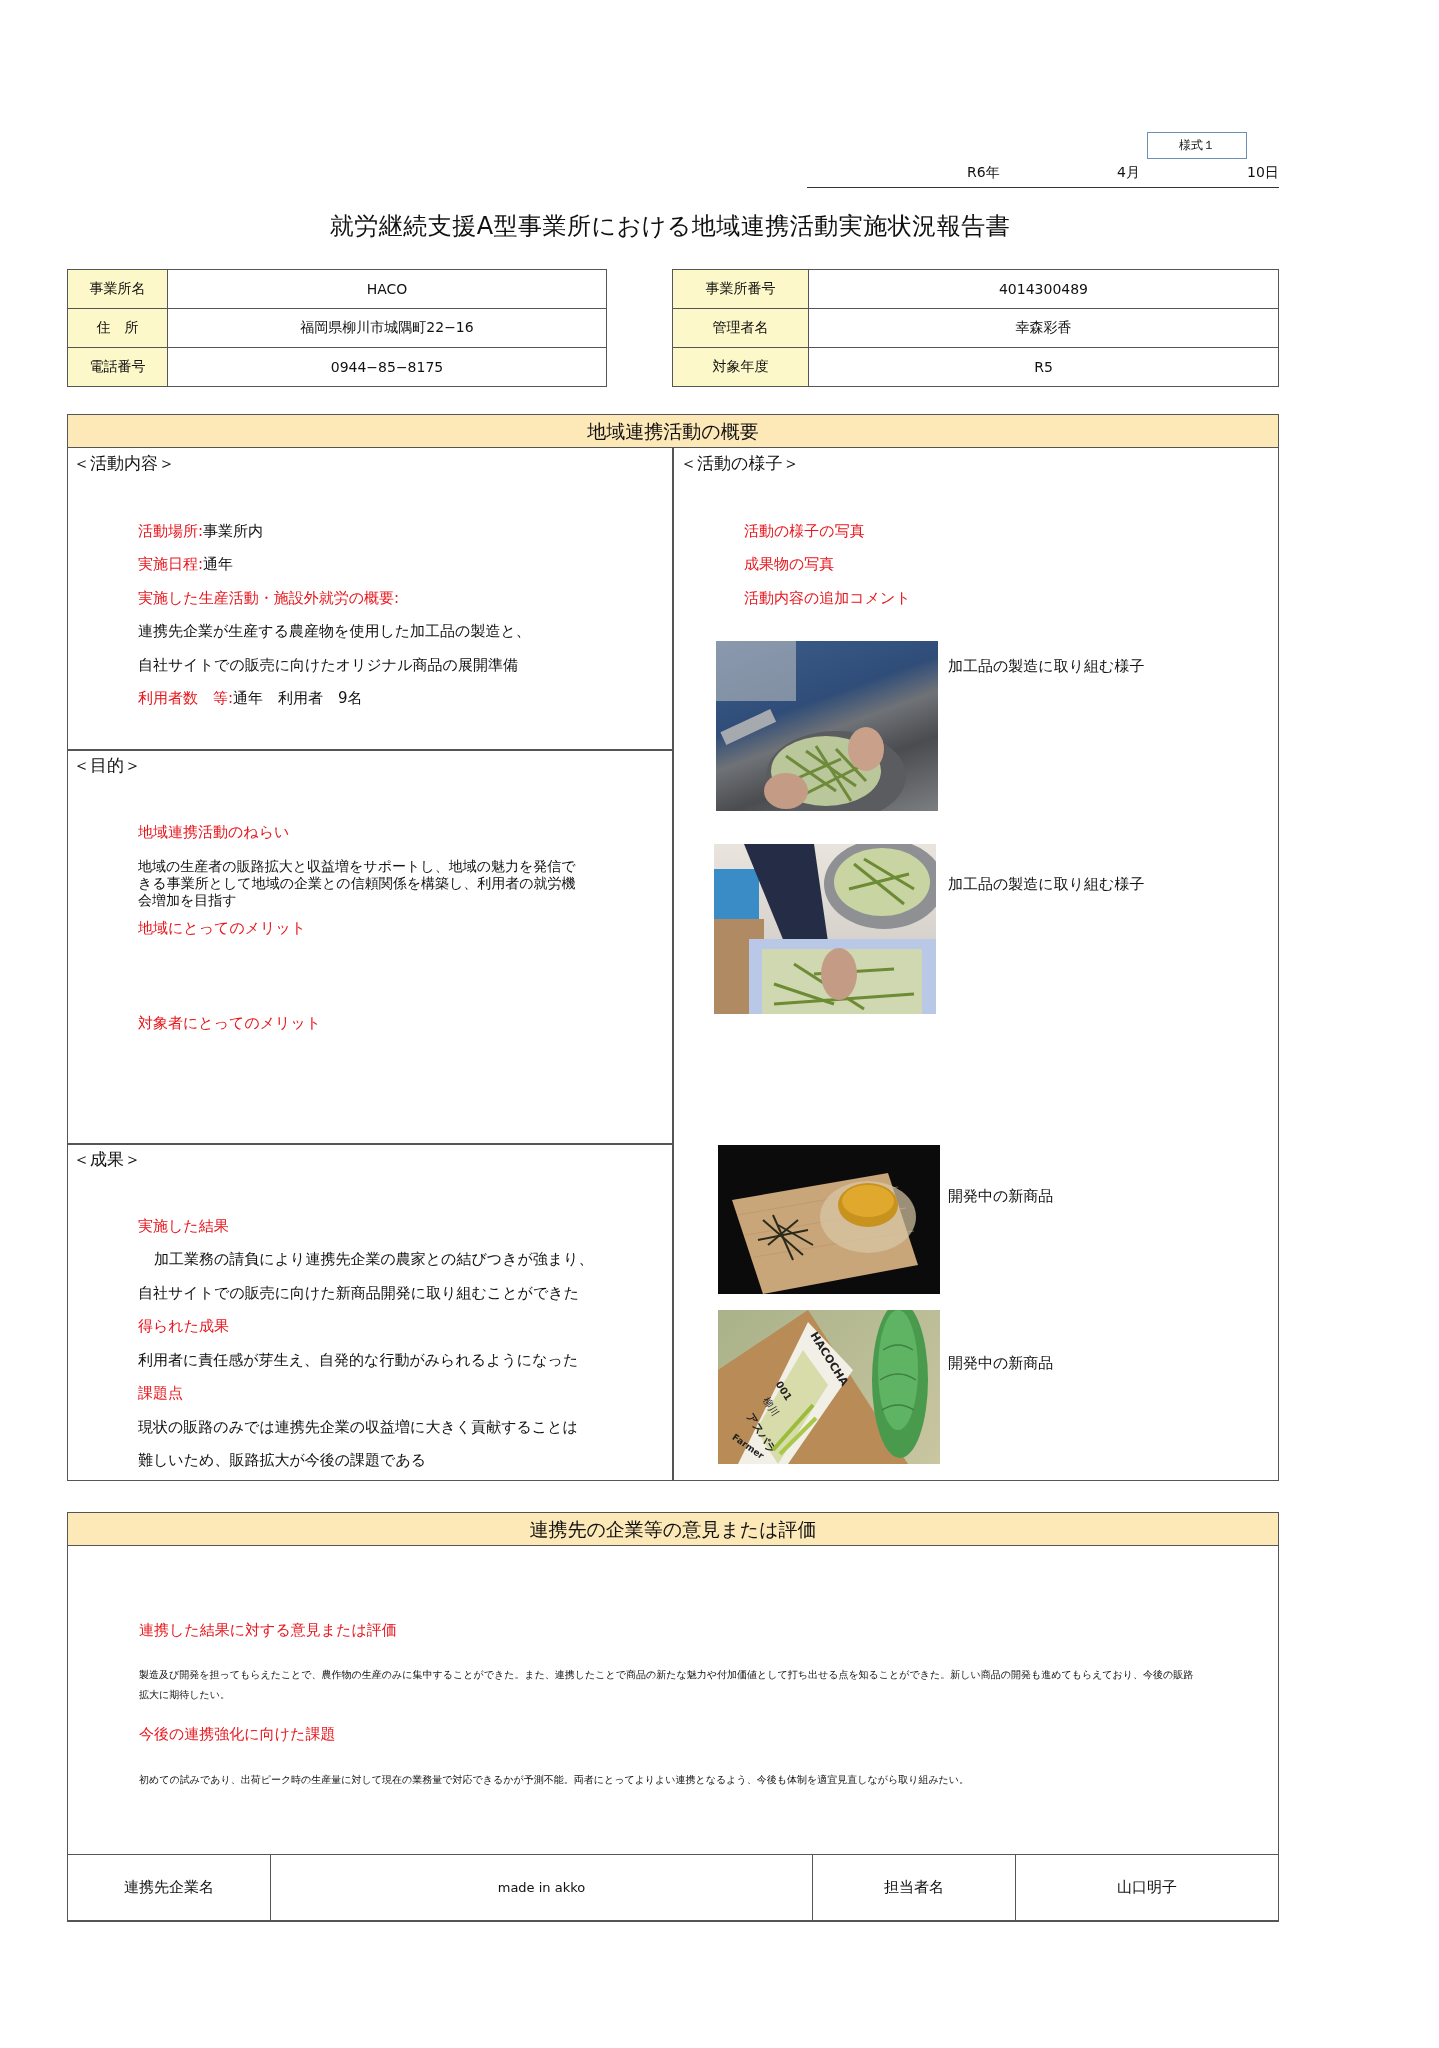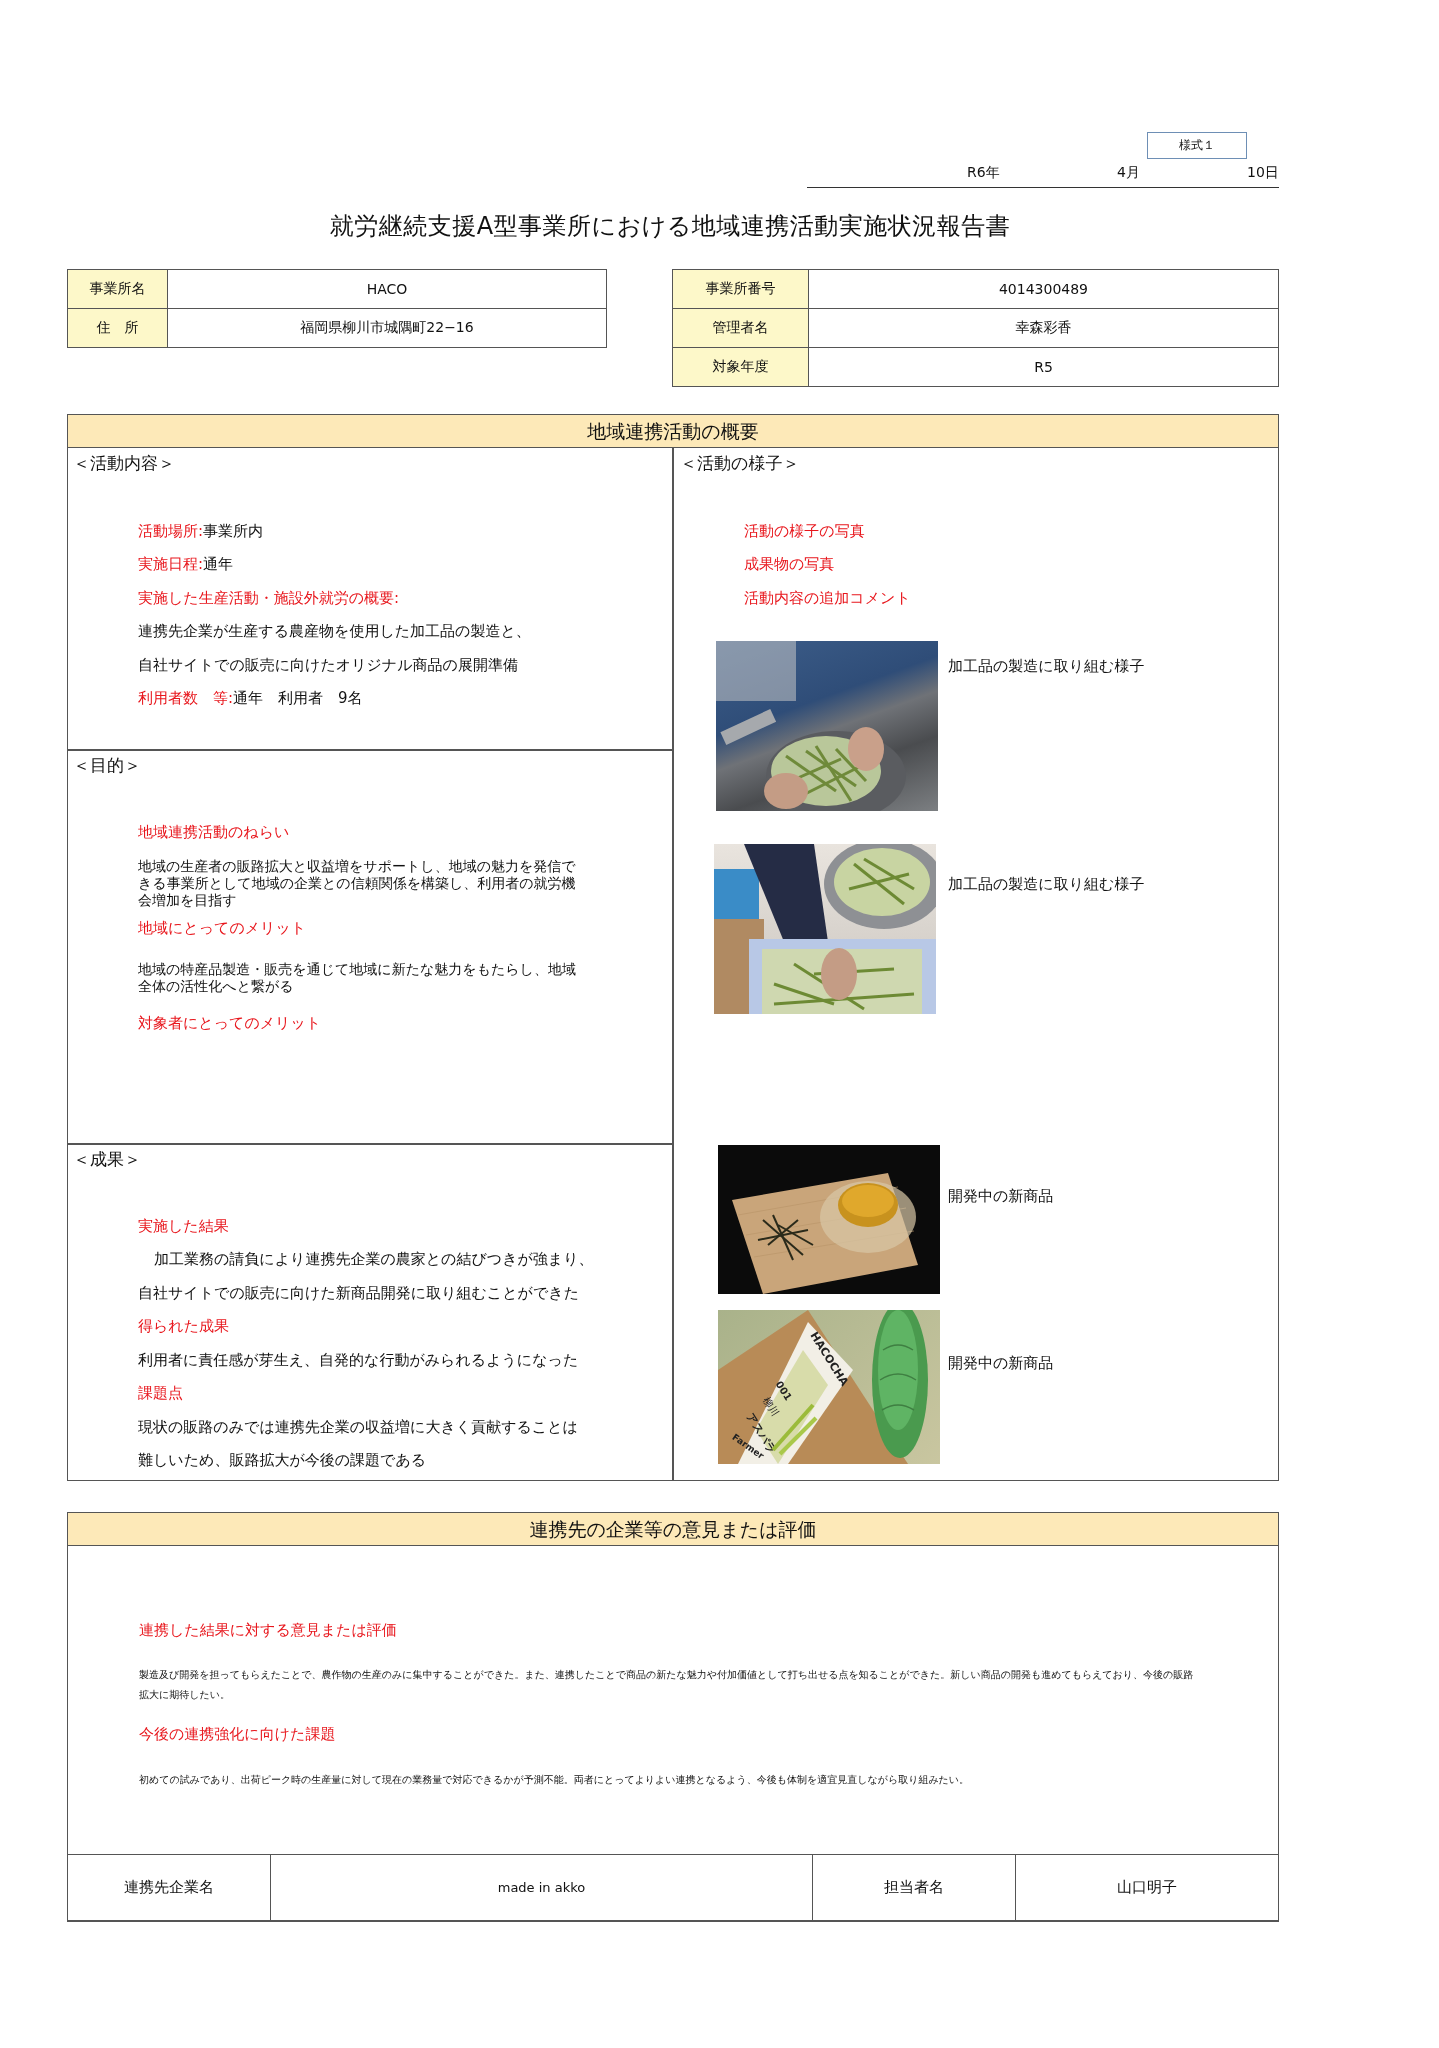--- a/index.html
+++ b/index.html
@@ -56,20 +56,24 @@
 <table class="info" style="left:67px; top:269px; width:540px;">
   <tbody>
       <tr>
     <td class="lbl" style="width:100px">事業所名</td>
     <td>HACO</td>
   </tr>
   <tr>
     <td class="lbl">住　所</td>
     <td>福岡県柳川市城隅町22−16</td>
   </tr>
+  <tr>
+    <td class="lbl">電話番号</td>
+    <td>0944−85−8175</td>
+  </tr>
 </tbody>
   </table>
 
 <table class="info" style="left:672px; top:269px; width:607px;">
   <tbody>
       <tr>
     <td class="lbl" style="width:136px">事業所番号</td>
     <td>4014300489</td>
   </tr>
   <tr>
@@ -106,21 +110,20 @@
   <div class="abs t15" style="left:71px; top:241px;">
     <span class="red">利用者数　等:</span><span>通年　利用者　9名</span>
   </div>
 </div>
 
 <div class="abs" style="left:67px; top:750px; width:605px; height:393px;">
   <div class="sub-label">＜目的＞</div>
   <div class="abs t15 red" style="left:71px; top:73px;">地域連携活動のねらい</div>
   <div class="abs t14" style="left:71px; top:108px; width:445px;">地域の生産者の販路拡大と収益増をサポートし、地域の魅力を発信できる事業所として地域の企業との信頼関係を構築し、利用者の就労機会増加を目指す</div>
   <div class="abs t15 red" style="left:71px; top:169px;">地域にとってのメリット</div>
-  <div class="abs t14" style="left:71px; top:211px; width:445px;">地域の特産品製造・販売を通じて地域に新たな魅力をもたらし、地域全体の活性化へと繋がる</div>
   <div class="abs t15 red" style="left:71px; top:264px;">対象者にとってのメリット</div>
 </div>
 
 <div class="abs" style="left:67px; top:1144px; width:605px; height:337px;">
   <div class="sub-label">＜成果＞</div>
   <div class="abs t15 red" style="left:71px; top:73px;">実施した結果</div>
   <div class="abs t15" style="left:87px; top:106px;">加工業務の請負により連携先企業の農家との結びつきが強まり、</div>
   <div class="abs t15" style="left:71px; top:140px;">自社サイトでの販売に向けた新商品開発に取り組むことができた</div>
   <div class="abs t15 red" style="left:71px; top:173px;">得られた成果</div>
   <div class="abs t15" style="left:71px; top:207px;">利用者に責任感が芽生え、自発的な行動がみられるようになった</div>

